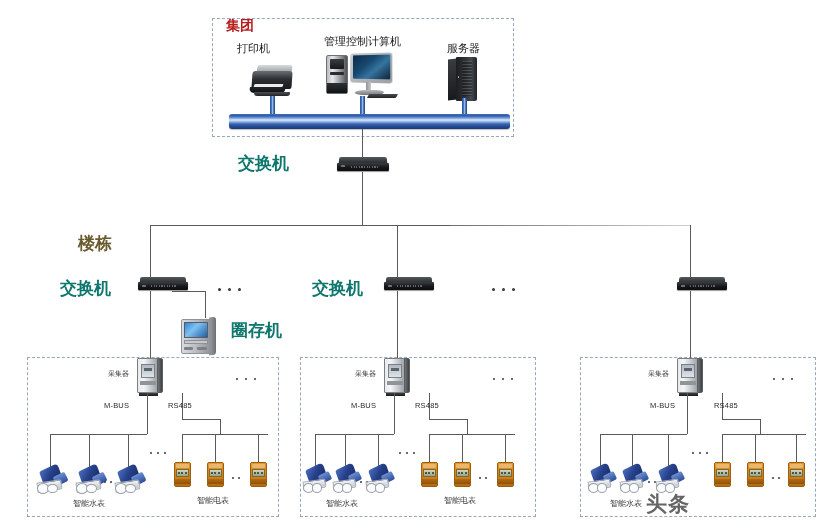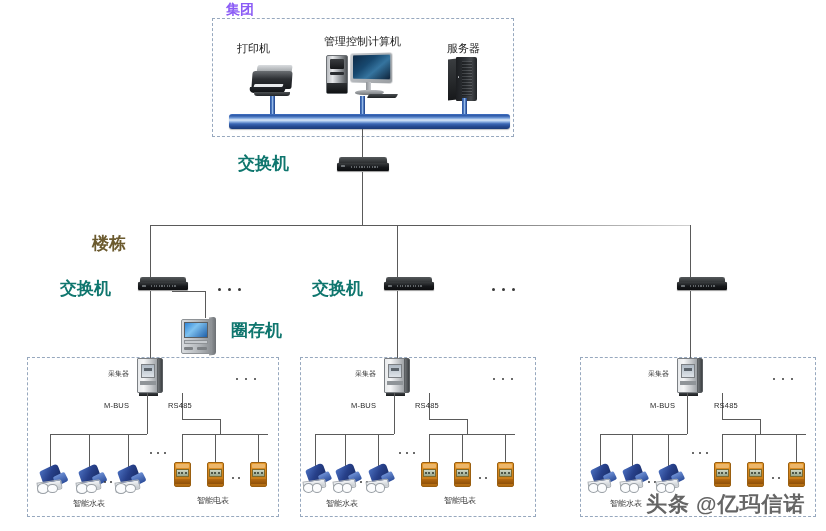--- a/index.html
+++ b/index.html
@@ -18,22 +18,23 @@
 
   
   .zone {
     position: absolute;
     border: 1px dashed #97a8be;
     background: transparent;
   }
   .zone-label {
     position: absolute;
     font-weight: bold;
-    color: #8b5cf6;
+    color: #b91c1c;
     white-space: nowrap;
+    margin-top: 16px;
   }
 
   
   .lbl { position: absolute; white-space: nowrap; line-height: 1; }
   .lbl-cn-big   { font-size: 17px; font-weight: bold; color: #0f766e; }
   .lbl-cn-brown { font-size: 17px; font-weight: bold; color: #6b5a2e; }
   .lbl-cn-med   { font-size: 11px; color: #1a1a1a; }
   .lbl-cn-sm    { font-size: 7px; color: #3a3a3a; }
   .lbl-en-sm    { font-size: 7.5px; color: #2b2b2b; letter-spacing: .2px; }
 
@@ -365,21 +366,21 @@
       <div class="face"></div>
       <div class="led"></div>
       <div class="ports"></div>
   </div>
 
   <div class="ln ln-v" style="left:362px; top:172px; height:53px;"></div>
 
   <div class="ln ln-h" style="left:150px; top:225px; width:300px;"></div>
   <div class="ln ln-h ln-fade" style="left:450px; top:225px; width:240px;"></div>
 
-  <div class="lbl lbl-cn-brown" style="left:92px; top:235px;">楼栋</div>
+  <div class="lbl lbl-cn-brown" style="left:78px; top:235px;">楼栋</div>
   <div class="lbl lbl-cn-big" style="left:60px; top:280px;">交换机</div>
 
   <div class="ln ln-v" style="left:150px; top:225px; height:59px;"></div>
   <div class="sw dev" style="left:138px; top:277px; width:50px; height:14px;">
     <div class="top"></div>
       <div class="face"></div>
       <div class="led"></div>
       <div class="ports"></div>
   </div>
   <div class="dots" style="left:218px; top:288px;">
@@ -683,16 +684,15 @@
       <div class="btm"></div>
   </div>
   <div class="dots sm" style="left:692px; top:452px; gap:5px;">
       <i></i>
       <i></i>
       <i></i>
     </div>
 
   <div class="watermark" style="left:646px; top:490px;">
     <span>头条</span>
-    <span>@亿玛信诺</span>
   </div>
 
 </div>
 
 </body></html>

